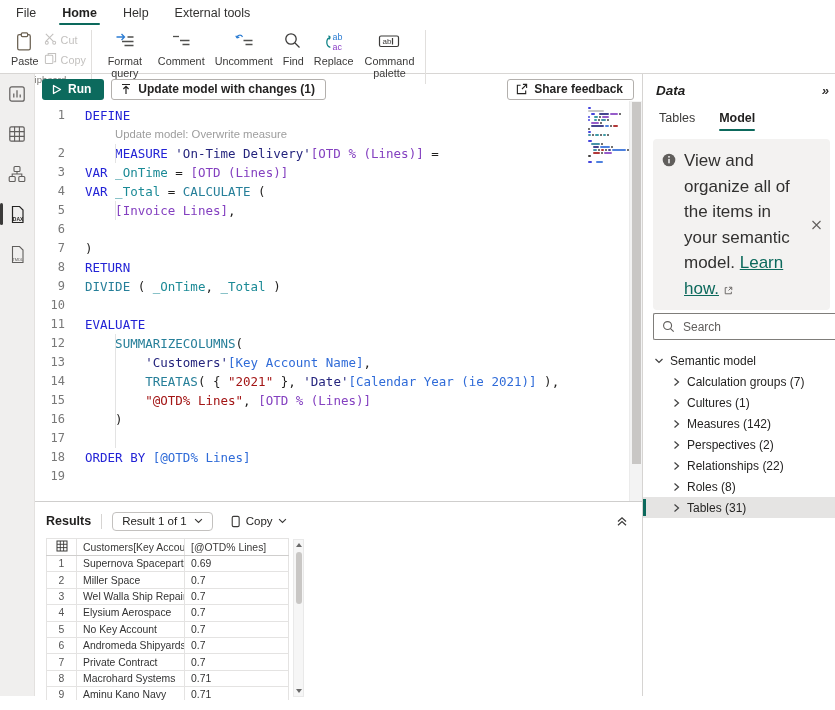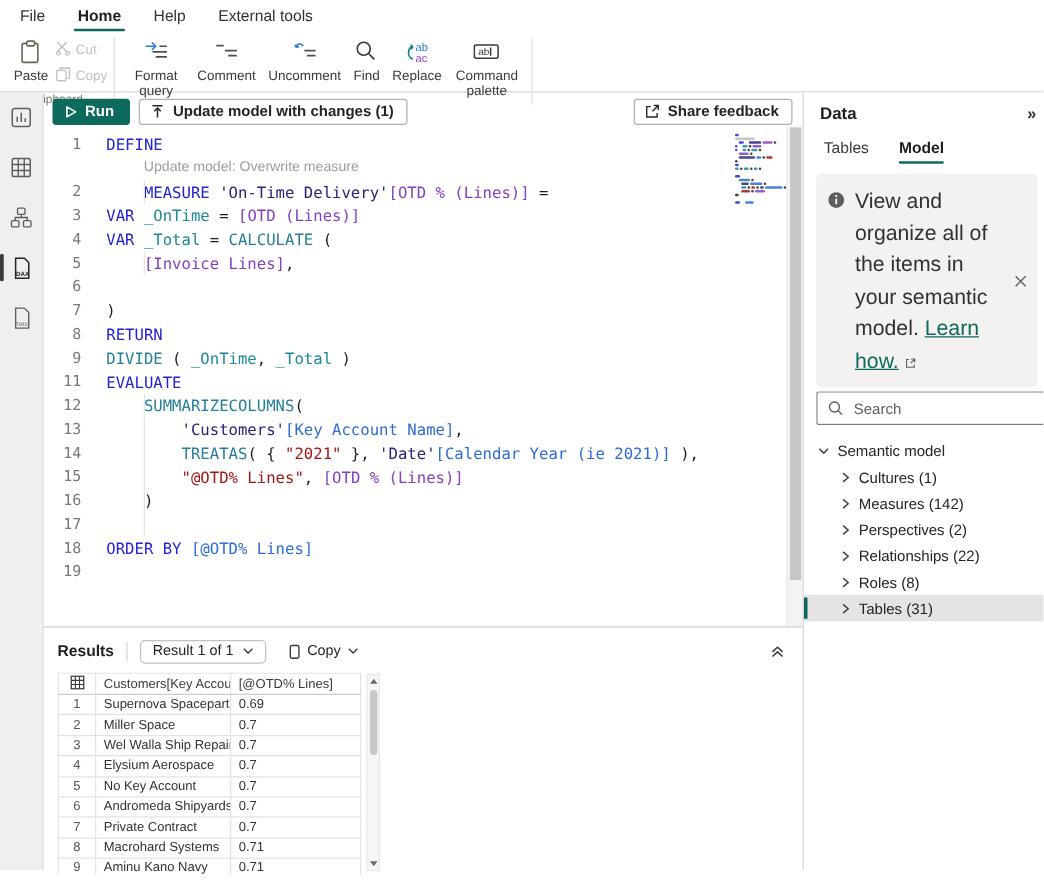--- a/index.html
+++ b/index.html
@@ -68,21 +68,21 @@
   table.res td.num,table.res th.iconcell{width:30px;text-align:center;color:#555;padding:0 2px;}
   table.res col.c-name{width:108px;} table.res col.c-val{width:104px;}
   .tscroll{position:absolute;right:0;top:1px;width:11px;height:158px;background:#f6f6f6;border:1px solid #e9e9e9;box-sizing:border-box;}
   .tscroll .arr{position:absolute;left:0;width:100%;height:10px;display:flex;align-items:center;justify-content:center;}
   .tscroll .thumb{position:absolute;left:1.5px;width:6px;top:12px;height:52px;background:#c9c7c5;border-radius:3px;}
   .tri-up{width:0;height:0;border-left:3px solid transparent;border-right:3px solid transparent;border-bottom:4px solid #6a6a6a;}
   .tri-dn{width:0;height:0;border-left:3px solid transparent;border-right:3px solid transparent;border-top:4px solid #6a6a6a;}
 
   
   .data-panel{width:193px;border-left:1px solid #d6d4d2;box-sizing:border-box;background:#fff;overflow:hidden;}
-  .dp-head{display:flex;align-items:center;margin:9px 8px 0 13px;}
+  .dp-head{display:flex;align-items:center;margin:9px 8px 0 13px;font-style:italic;}
   .dp-title{font-size:13.5px;font-weight:700;color:#201f1e;}
   .dp-collapse{margin-left:auto;cursor:pointer;font-size:13px;font-weight:700;color:#323130;letter-spacing:-2px;}
   .dp-tabs{display:flex;gap:24px;margin:13px 0 0 16px;}
   .dp-tab{font-size:12.5px;color:#3b3a39;cursor:pointer;position:relative;padding-bottom:6px;}
   .dp-tab.active{font-weight:700;color:#201f1e;}
   .dp-tab.active::after{content:"";position:absolute;left:0;right:0;bottom:0;height:2.5px;background:#0c695c;border-radius:2px;}
   .infobox{position:relative;margin:8px 5px 0 10px;background:#f3f2f1;border-radius:4px;padding:9px 24px 9px 9px;display:flex;gap:8px;font-size:17px;line-height:1.5;color:#323130;}
   .infobox .link{color:#0c695c;text-decoration:underline;cursor:pointer;}
   .infobox .close{position:absolute;right:8px;top:50%;transform:translateY(-50%);cursor:pointer;display:flex;}
   .searchbox{display:flex;align-items:center;gap:6px;margin:3px 0 0 10px;height:25px;border:1px solid #7f7d7a;border-right:none;border-radius:2px 0 0 2px;padding-left:8px;}
@@ -276,20 +276,21 @@
             <div class="crow"><span class="gut">1</span><span class="codetxt"><span style="color: rgb(35, 35, 214);">DEFINE</span></span></div>
             <div class="crow"><span class="gut"></span><span class="lens">Update model: Overwrite measure</span></div>
             <div class="crow"><span class="gut">2</span><span class="codetxt"><i class="guide"></i><span style="color: rgb(32, 31, 30);">    </span><span style="color: rgb(35, 35, 214);">MEASURE</span><span style="color: rgb(32, 31, 30);"> </span><span style="color: rgb(36, 36, 125);">'On-Time Delivery'</span><span style="color: rgb(132, 64, 192);">[OTD % (Lines)]</span><span style="color: rgb(32, 31, 30);"> =</span></span></div>
             <div class="crow"><span class="gut">3</span><span class="codetxt"><span style="color: rgb(35, 35, 214);">VAR</span><span style="color: rgb(32, 31, 30);"> </span><span style="color: rgb(27, 138, 150);">_OnTime</span><span style="color: rgb(32, 31, 30);"> = </span><span style="color: rgb(132, 64, 192);">[OTD (Lines)]</span></span></div>
             <div class="crow"><span class="gut">4</span><span class="codetxt"><span style="color: rgb(35, 35, 214);">VAR</span><span style="color: rgb(32, 31, 30);"> </span><span style="color: rgb(27, 138, 150);">_Total</span><span style="color: rgb(32, 31, 30);"> = </span><span style="color: rgb(38, 127, 153);">CALCULATE</span><span style="color: rgb(32, 31, 30);"> (</span></span></div>
             <div class="crow"><span class="gut">5</span><span class="codetxt"><i class="guide"></i><span style="color: rgb(32, 31, 30);">    </span><span style="color: rgb(132, 64, 192);">[Invoice Lines]</span><span style="color: rgb(32, 31, 30);">,</span></span></div>
             <div class="crow"><span class="gut">6</span></div>
             <div class="crow"><span class="gut">7</span><span class="codetxt"><span style="color: rgb(32, 31, 30);">)</span></span></div>
             <div class="crow"><span class="gut">8</span><span class="codetxt"><span style="color: rgb(35, 35, 214);">RETURN</span></span></div>
             <div class="crow"><span class="gut">9</span><span class="codetxt"><span style="color: rgb(38, 127, 153);">DIVIDE</span><span style="color: rgb(32, 31, 30);"> ( </span><span style="color: rgb(27, 138, 150);">_OnTime</span><span style="color: rgb(32, 31, 30);">, </span><span style="color: rgb(27, 138, 150);">_Total</span><span style="color: rgb(32, 31, 30);"> )</span></span></div>
+            <div class="crow"><span class="gut">10</span><span class="codetxt"></span></div>
             <div class="crow"><span class="gut">11</span><span class="codetxt"><span style="color: rgb(35, 35, 214);">EVALUATE</span></span></div>
             <div class="crow"><span class="gut">12</span><span class="codetxt"><i class="guide"></i><span style="color: rgb(32, 31, 30);">    </span><span style="color: rgb(38, 127, 153);">SUMMARIZECOLUMNS</span><span style="color: rgb(32, 31, 30);">(</span></span></div>
             <div class="crow"><span class="gut">13</span><span class="codetxt"><i class="guide"></i><span style="color: rgb(32, 31, 30);">        </span><span style="color: rgb(36, 36, 125);">'Customers'</span><span style="color: rgb(47, 107, 216);">[Key Account Name]</span><span style="color: rgb(32, 31, 30);">,</span></span></div>
             <div class="crow"><span class="gut">14</span><span class="codetxt"><i class="guide"></i><span style="color: rgb(32, 31, 30);">        </span><span style="color: rgb(38, 127, 153);">TREATAS</span><span style="color: rgb(32, 31, 30);">( { </span><span style="color: rgb(163, 21, 21);">"2021"</span><span style="color: rgb(32, 31, 30);"> }, </span><span style="color: rgb(36, 36, 125);">'Date'</span><span style="color: rgb(47, 107, 216);">[Calendar Year (ie 2021)]</span><span style="color: rgb(32, 31, 30);"> ),</span></span></div>
             <div class="crow"><span class="gut">15</span><span class="codetxt"><i class="guide"></i><span style="color: rgb(32, 31, 30);">        </span><span style="color: rgb(163, 21, 21);">"@OTD% Lines"</span><span style="color: rgb(32, 31, 30);">, </span><span style="color: rgb(132, 64, 192);">[OTD % (Lines)]</span></span></div>
             <div class="crow"><span class="gut">16</span><span class="codetxt"><i class="guide"></i><span style="color: rgb(32, 31, 30);">    )</span></span></div>
             <div class="crow"><span class="gut">17</span><span class="codetxt"><i class="guide"></i></span></div>
             <div class="crow"><span class="gut">18</span><span class="codetxt"><span style="color: rgb(35, 35, 214);">ORDER BY</span><span style="color: rgb(32, 31, 30);"> </span><span style="color: rgb(47, 107, 216);">[@OTD% Lines]</span></span></div>
             <div class="crow"><span class="gut">19</span><span class="codetxt"></span></div>
           </div>
@@ -468,20 +469,28 @@
           </span>
           <span>Semantic model</span>
         </div>
         <div id="treeItems">
             <div class="titem">
               <span class="chev">
                 <svg width="9" height="10" viewBox="0 0 9 10" fill="none">
                   <path d="M2.5 1.5 6.5 5 2.5 8.5" stroke="#414141" stroke-width="1.2"></path>
                 </svg>
               </span>
+              <span>Calculation groups (7)</span>
+            </div>
+            <div class="titem">
+              <span class="chev">
+                <svg width="9" height="10" viewBox="0 0 9 10" fill="none">
+                  <path d="M2.5 1.5 6.5 5 2.5 8.5" stroke="#414141" stroke-width="1.2"></path>
+                </svg>
+              </span>
               <span>Cultures (1)</span>
             </div>
             <div class="titem">
               <span class="chev">
                 <svg width="9" height="10" viewBox="0 0 9 10" fill="none">
                   <path d="M2.5 1.5 6.5 5 2.5 8.5" stroke="#414141" stroke-width="1.2"></path>
                 </svg>
               </span>
               <span>Measures (142)</span>
             </div>

